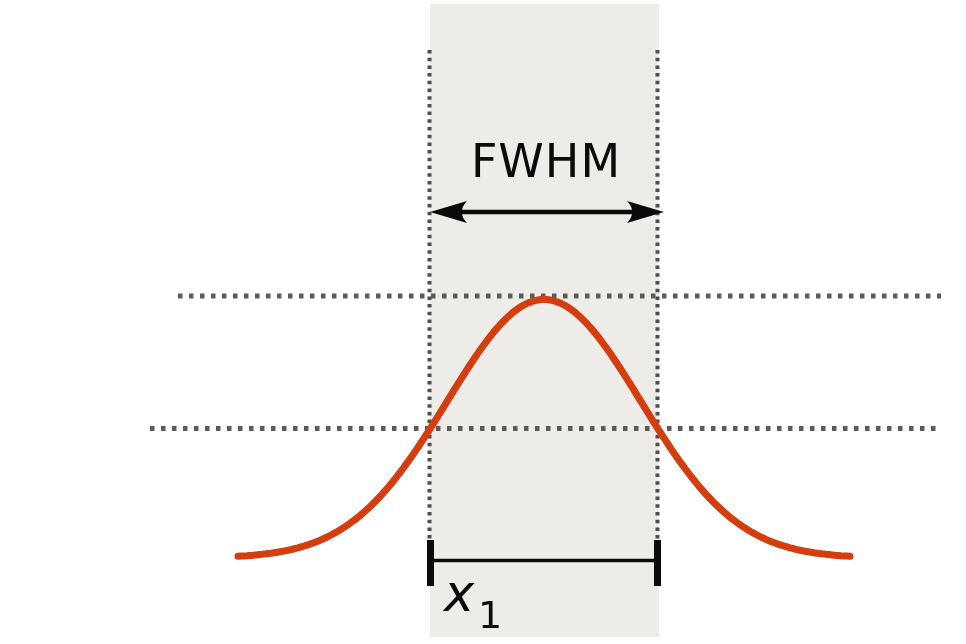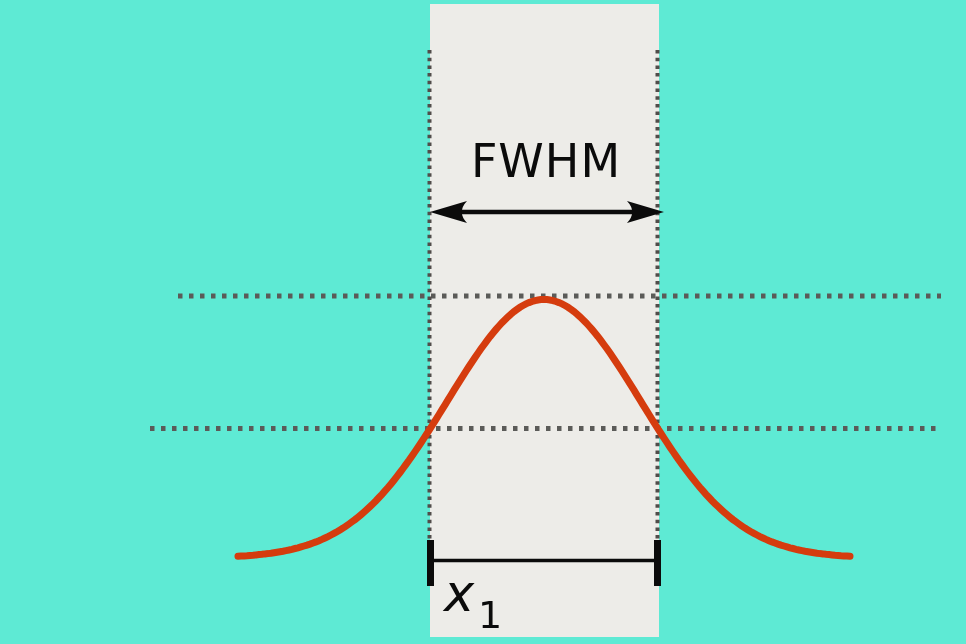--- a/index.html
+++ b/index.html
@@ -1,16 +1,16 @@
 <!DOCTYPE html>
 <html><head>
 <meta charset="utf-8">
 <style>
   html,body{margin:0;padding:0;background:#000;}
-  .stage{position:relative;width:966px;height:644px;background:#5eead4;overflow:hidden;
+  .stage{position:relative;width:966px;height:644px;background:#ffffff;overflow:hidden;
          font-family:"DejaVu Sans","Liberation Sans",sans-serif;}
   .band{position:absolute;}
   svg{position:absolute;left:0;top:0;}
   text{font-family:"DejaVu Sans","Liberation Sans",sans-serif;}
 </style>
 </head>
 <body>
 
 <div class="stage">
   <div class="band" id="band" style="left: 430px; top: 4px; width: 228.5px; height: 633px; background: rgb(237, 236, 232);"></div>

